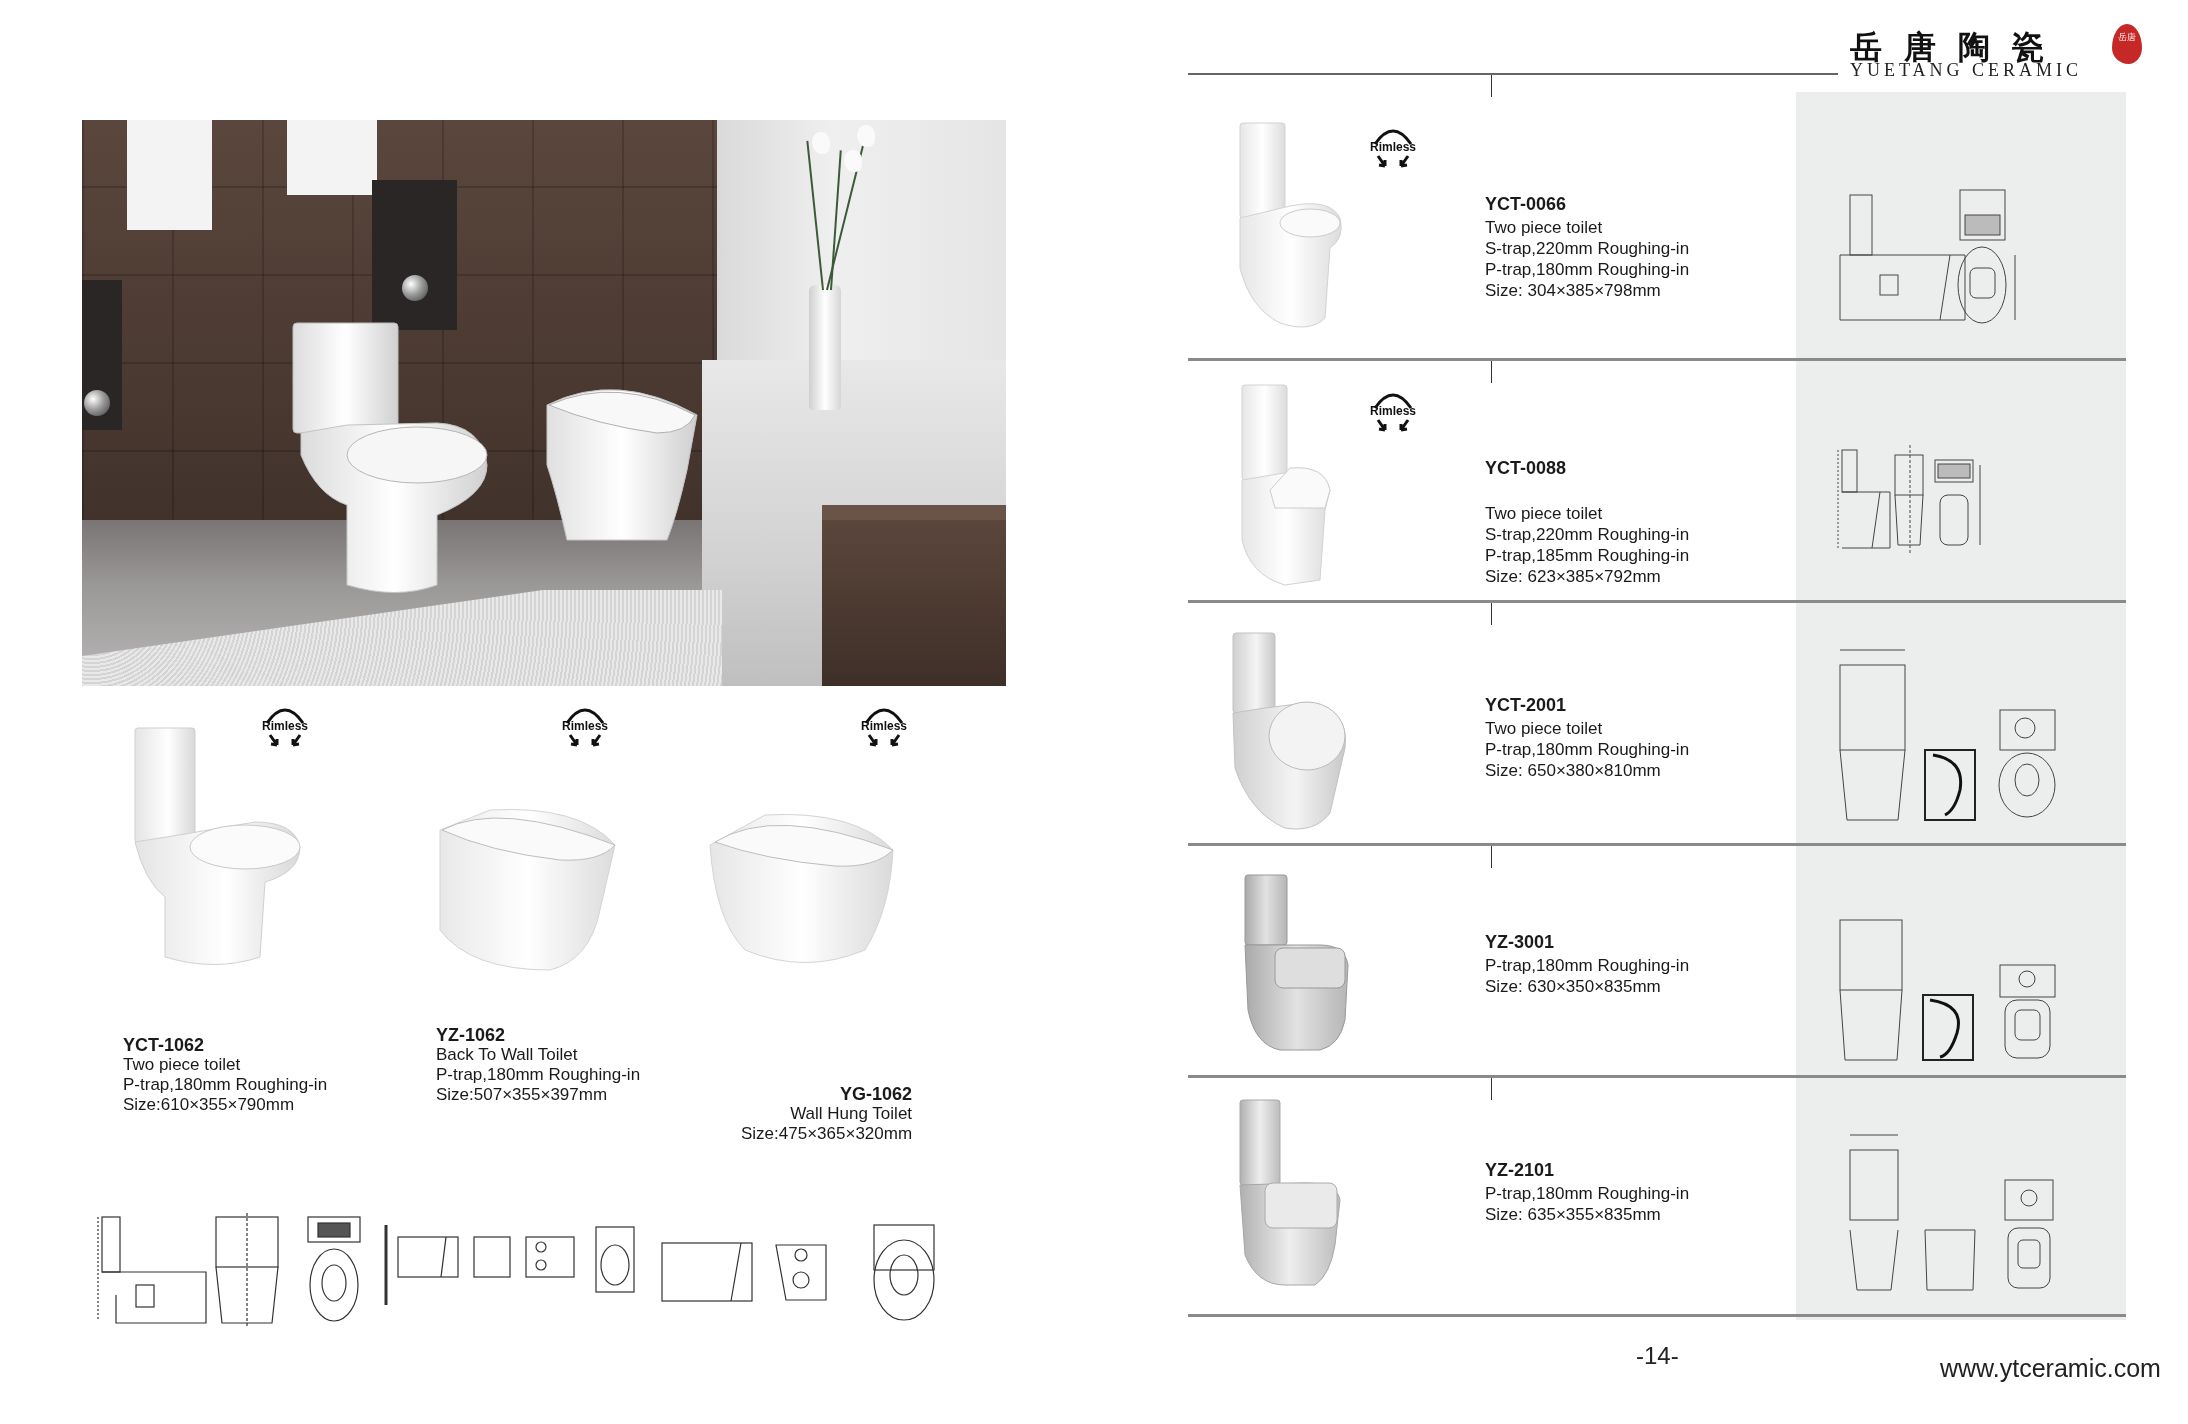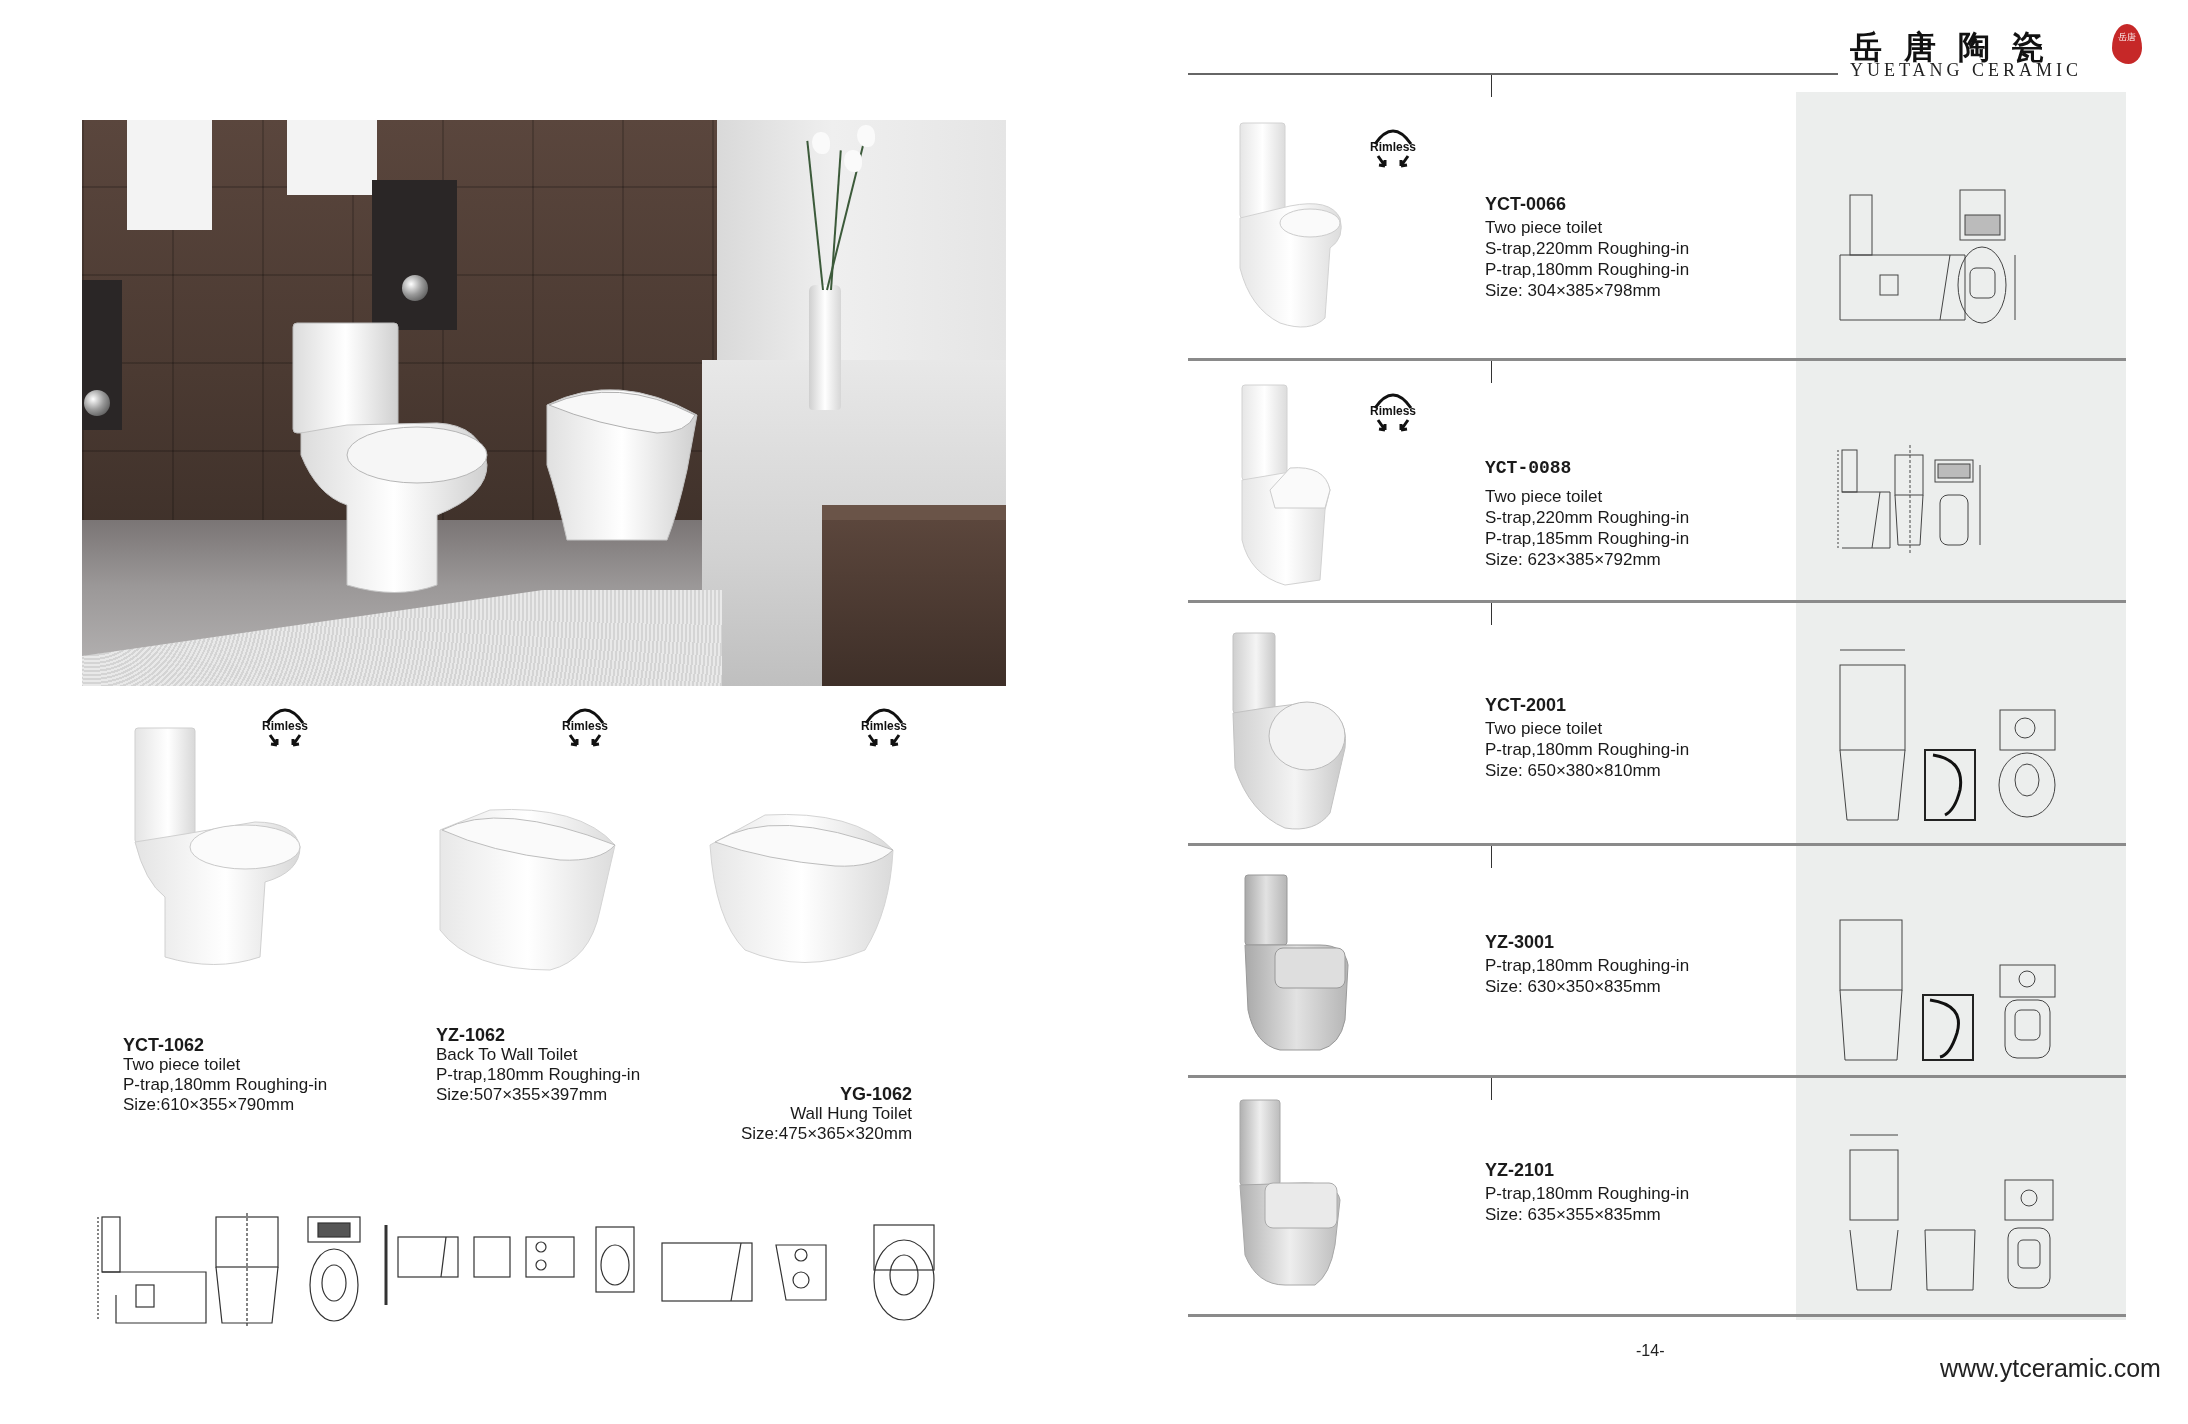--- a/index.html
+++ b/index.html
@@ -64,21 +64,21 @@
   .gray-panel { position: absolute; left: 1796px; top: 92px; width: 330px; height: 1228px; background: #eceeed; }
 
   .row-line { position: absolute; left: 1188px; width: 938px; height: 3px; background: #8a8a8a; }
   .tick { position: absolute; left: 1491px; width: 1px; height: 22px; background: #333; }
 
   .spec { position: absolute; left: 1485px; font-size: 17px; line-height: 21px; color: #1a1a1a; }
   .spec .code { font-weight: bold; font-size: 18px; margin-bottom: 2px; }
 
   .tech { position: absolute; }
 
-  .page-num { position: absolute; left: 1636px; top: 1342px; font-size: 16px; color: #222; }
+  .page-num { position: absolute; left: 1636px; top: 1342px; font-size: 24px; color: #222; }
   .website { position: absolute; left: 1940px; top: 1354px; font-size: 25px; color: #222; }
 </style>
 </head>
 <body>
 
 <div class="hero">
   <div class="wall"></div>
   <div class="window" style="left:45px;width:85px;"></div>
   <div class="window" style="left:205px;width:90px;height:75px;"></div>
   <div class="niche" style="left:0;top:160px;width:40px;height:150px;">
@@ -318,21 +318,21 @@
 </svg>
 <div class="rimless" style="left:1365px;top:388px;">
   <svg viewBox="0 0 56 46">
     <path d="M10 20 Q28 -6 46 20" fill="none" stroke="#111" stroke-width="3"></path>
     <text x="28" y="27" text-anchor="middle" font-family="Liberation Sans, sans-serif" font-weight="bold" font-size="12" fill="#111">Rimless</text>
     <path d="M13 32 L20 42 M20 42 L20 36 M20 42 L14 41" stroke="#111" stroke-width="3" fill="none"></path>
     <path d="M43 32 L36 42 M36 42 L36 36 M36 42 L42 41" stroke="#111" stroke-width="3" fill="none"></path>
   </svg>
 </div>
 <div class="spec" style="top:458px;">
-  <div class="code" style="margin-bottom:7px;font-family:Liberation Mono, monospace;">YCT-0088</div>
+  <div class="code" style="margin-bottom:24px;">YCT-0088</div>
   <div>Two piece toilet</div>
   <div>S-trap,220mm Roughing-in</div>
   <div>P-trap,185mm Roughing-in</div>
   <div>Size: 623×385×792mm</div>
 </div>
 <svg class="tech" style="left:1830px;top:440px;" width="270" height="120" fill="none" stroke="#444" stroke-width="1">
   <line x1="8" y1="10" x2="8" y2="110" stroke-dasharray="2 2"></line>
   <rect x="12" y="10" width="15" height="42"></rect>
   <path d="M12 52 L60 52 L60 108 L12 108"></path>
   <path d="M50 52 L42 108"></path>

